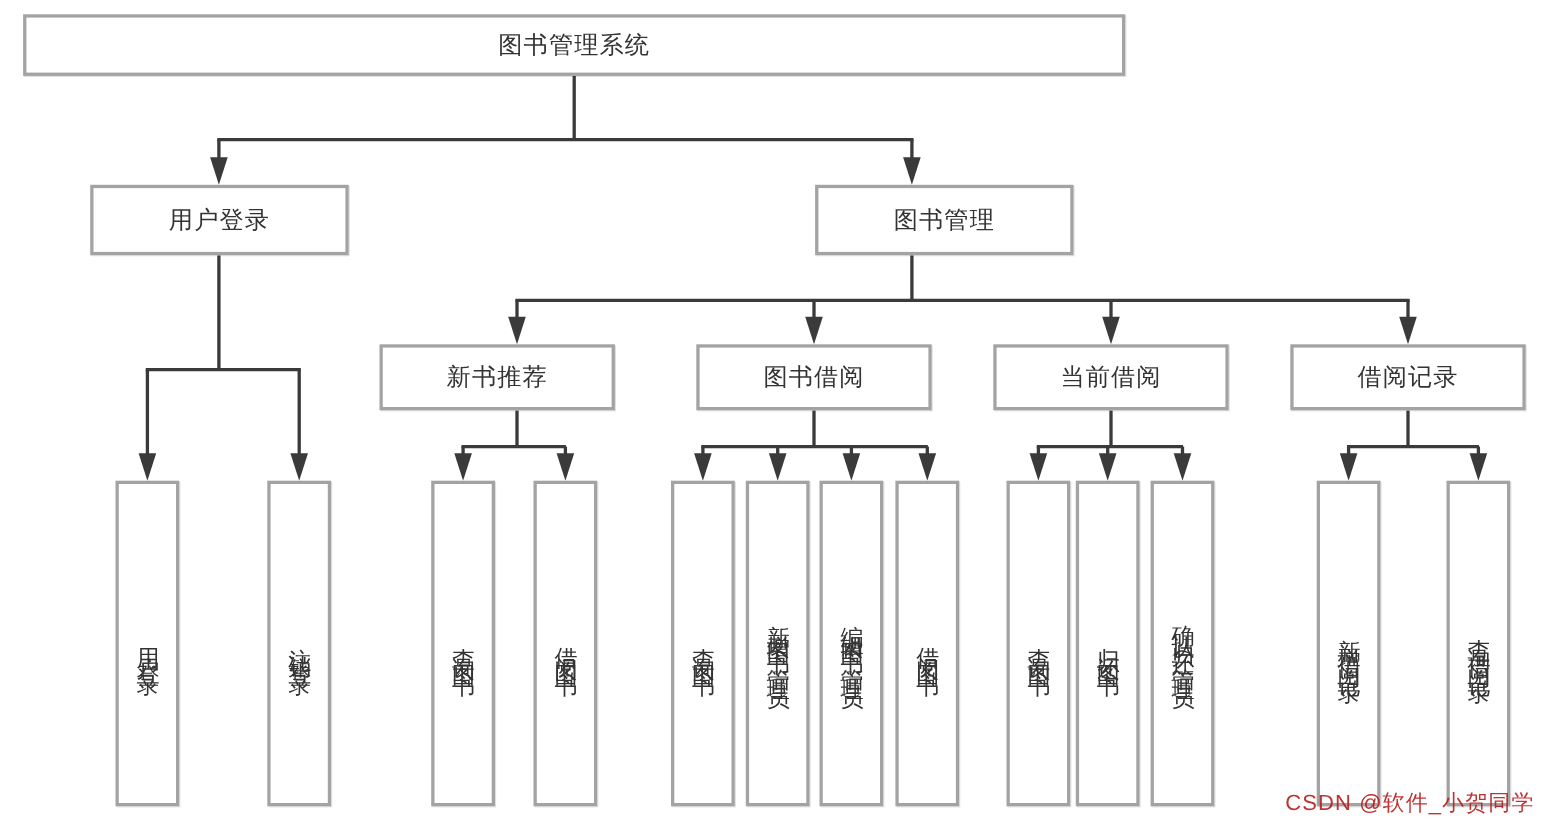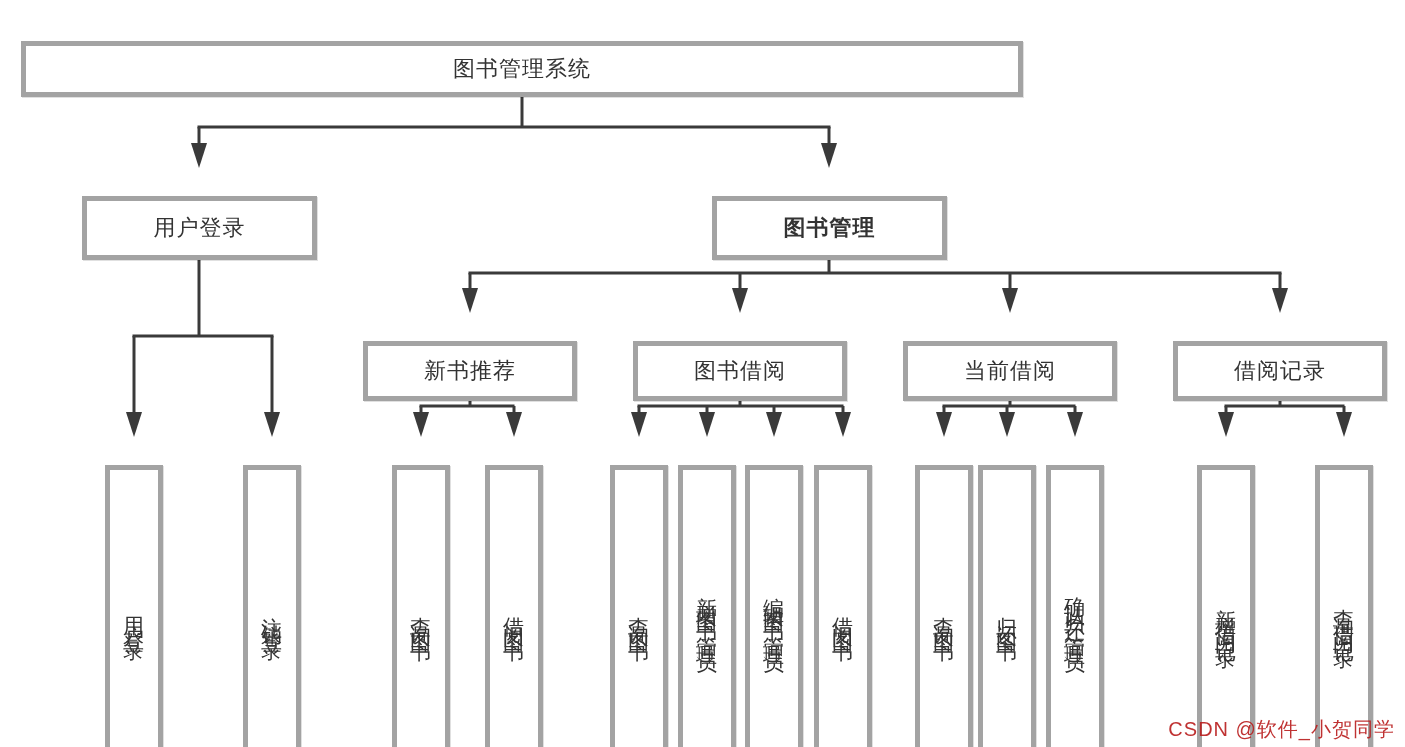--- a/index.html
+++ b/index.html
@@ -13,30 +13,29 @@
   }
   .connectors {
     position: absolute;
     left: 0; top: 0;
     width: 1405px; height: 747px;
     pointer-events: none;
   }
   .box {
     position: absolute;
     box-sizing: border-box;
-    border: 5px solid #a3a3a3;
+    border: 3px solid #a3a3a3;
     background: #ffffff;
     display: flex;
     align-items: center;
     justify-content: center;
     color: #333333;
     font-size: 22px;
     letter-spacing: 1px;
     box-shadow: 1px 1px 0 rgba(0,0,0,0.12);
-    margin-top: 28px;
   }
   .vbox {
     writing-mode: vertical-rl;
     text-orientation: mixed;
     font-size: 21px;
     letter-spacing: 8px;
     line-height: 1;
     padding-top: 6px;
   }
   .root-box    { left: 21px;  top: 13px;  width: 1002px; height: 56px; }
@@ -124,23 +123,23 @@
       <polygon points="999,412 1015,412 1007,437"></polygon>
       <polygon points="1067,412 1083,412 1075,437"></polygon>
       <polygon points="1218,412 1234,412 1226,437"></polygon>
       <polygon points="1336,412 1352,412 1344,437"></polygon>
     </g>
   </svg>
 
   <div class="box root-box">图书管理系统</div>
 
   <div class="box lvl2-box" style="left:82px;">用户登录</div>
-  <div class="box lvl2-box" style="left:712px;font-weight:bold;">图书管理</div>
+  <div class="box lvl2-box" style="left:741px;">图书管理</div>
 
-  <div class="box lvl3-box" style="left:363px;">新书推荐</div>
+  <div class="box lvl3-box" style="left:345px;">新书推荐</div>
   <div class="box lvl3-box" style="left:903px;">当前借阅</div>
   <div class="box lvl3-box" style="left:633px;">图书借阅</div>
   <div class="box lvl3-box" style="left:1173px;">借阅记录</div>
 
   <div class="box leaf-box vbox" style="left:105px;">用户登录</div>
   <div class="box leaf-box vbox" style="left:243px;">注销登录</div>
 
   <div class="box leaf-box vbox" style="left:392px;">查询图书</div>
   <div class="box leaf-box vbox" style="left:485px;">借阅图书</div>
 

